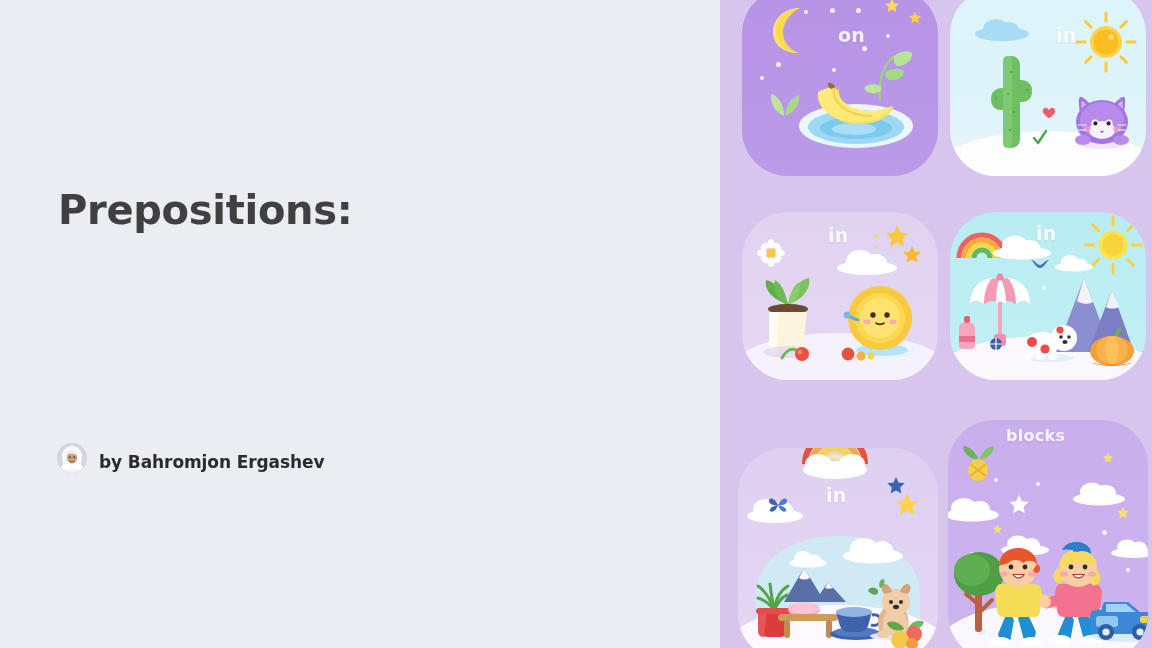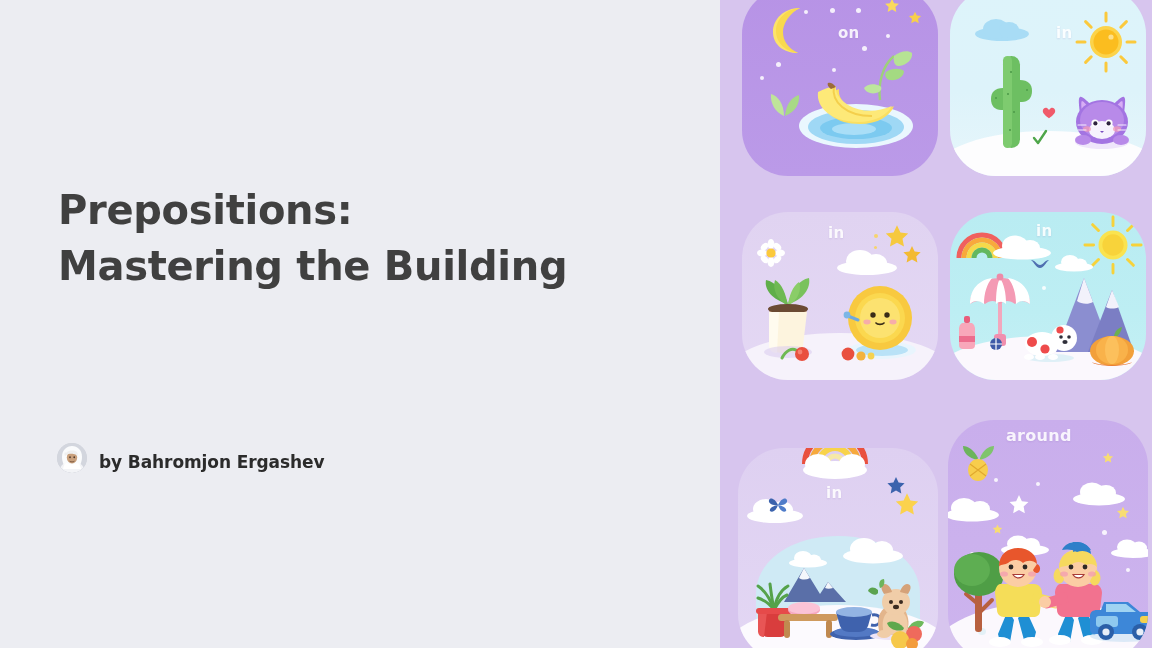--- a/index.html
+++ b/index.html
@@ -107,21 +107,21 @@
   .card .ground {
     position: absolute; left: -8%; right: -8%; bottom: -6%;
     height: 34%;
     background: #fbf9fd;
     border-radius: 50% 50% 0 0 / 72% 72% 0 0;
   }
 
   .word {
     position: absolute;
     color: #ffffff;
-    font-size: 15px;
+    font-size: 19px;
     font-weight: 600;
     opacity: .86;
     letter-spacing: .3px;
     z-index: 9;
     text-shadow: 0 1px 2px rgba(120,90,170,.18);
   }
 
   .sprite { position: absolute; }
   .sprite svg { display: block; overflow: visible; }
 
@@ -153,21 +153,20 @@
 </style>
 </head>
 <body>
 
 <div class="slide">
 
   <div class="left-panel">
 
     <div class="headline">
       <div>Prepositions:</div>
-      <div>Mastering the Building</div>
     </div>
 
 
     <div class="author-row">
       <span class="avatar">
         <svg viewBox="0 0 30 30" aria-hidden="true">
           <defs>
             <clipPath id="avclip">
                 <circle cx="15" cy="15" r="15"></circle>
               </clipPath>
@@ -671,21 +670,21 @@
           <path d="M24 12c4-7 11-9 16-6-2 6-9 9-16 7z" fill="#6fb95c"></path>
           <circle cx="30" cy="18" r="8" fill="#ef6a5c"></circle>
           <circle cx="16" cy="24" r="9" fill="#f6c84a"></circle>
           <circle cx="28" cy="28" r="6" fill="#f39c3c"></circle>
         </svg>
       </div>
     </div>
 
     <div class="card c6">
       <div class="sky"></div>
-      <span class="word" style="left:58px; top:6px; font-size:16px;">around</span>
+      <span class="word" style="left:58px; top:6px; font-size:16px;">blocks</span>
 
       <div class="sprite" style="left:14px; top:24px;">
         <svg width="34" height="38" viewBox="0 0 34 38">
           <path d="M16 14C12 6 6 2 1 2c0 7 6 12 14 14z" fill="#6cb45c"></path>
           <path d="M18 14c3-8 9-12 14-12 0 7-6 12-14 14z" fill="#7fc46c"></path>
           <ellipse cx="16" cy="26" rx="10" ry="11" fill="#f7cd4c"></ellipse>
           <g stroke="#e0a72e" stroke-width="1.1">
             <path d="M8 20l16 12M24 20L8 32"></path>
           </g>
         </svg>

